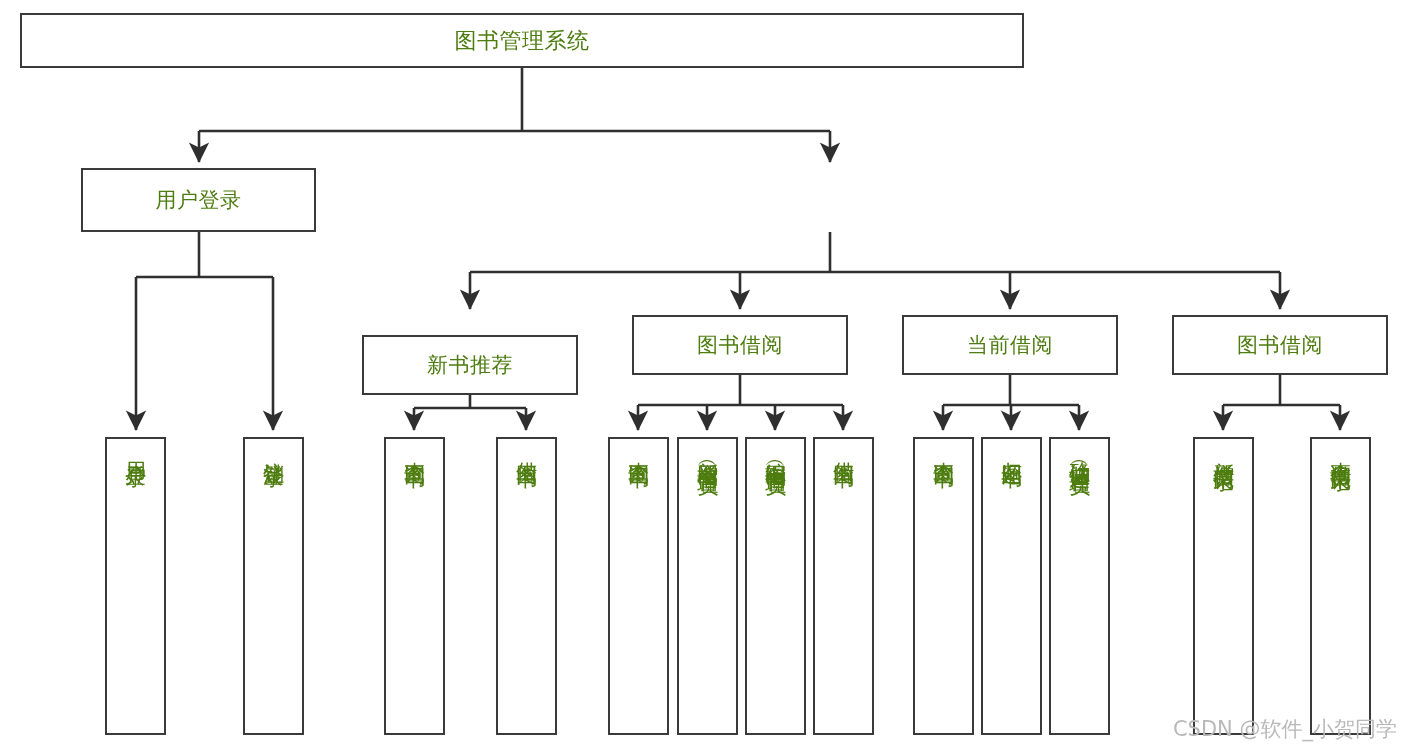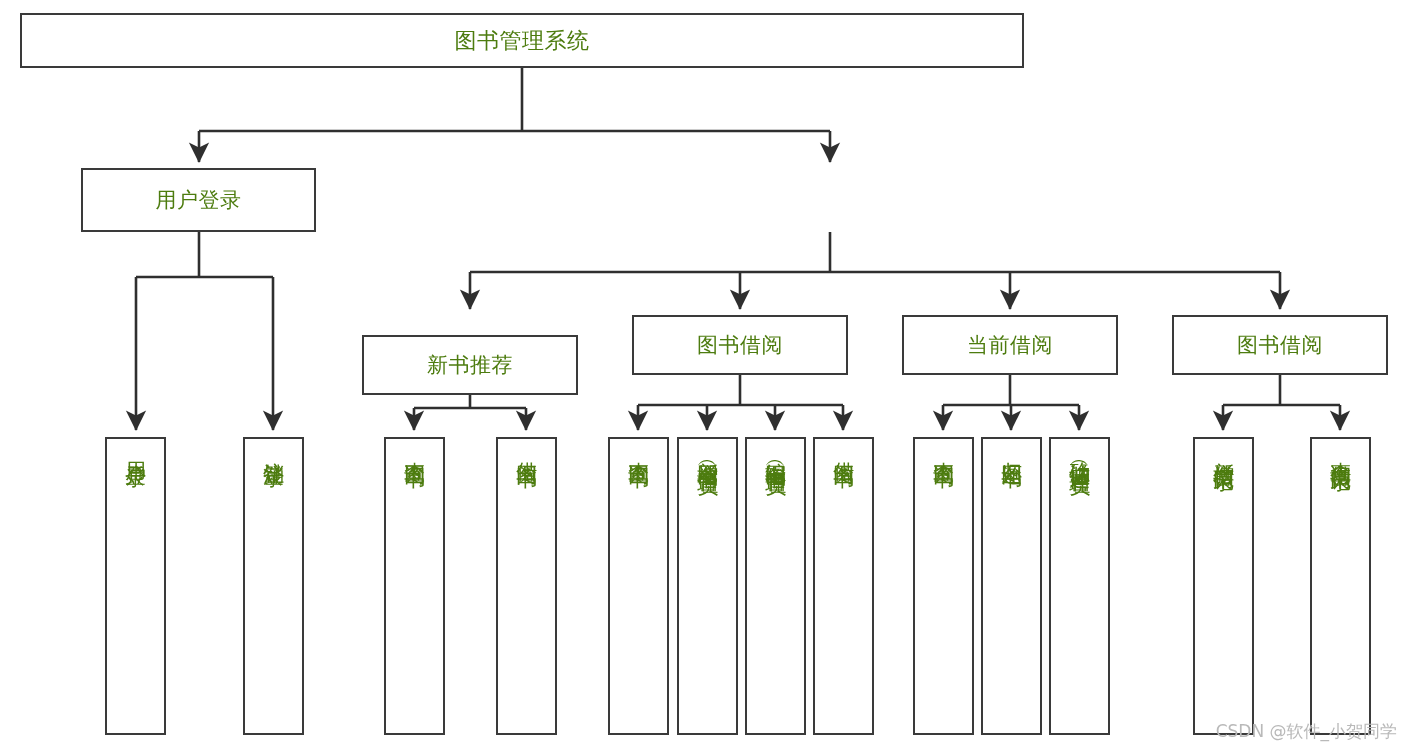--- a/index.html
+++ b/index.html
@@ -56,21 +56,21 @@
   }
   .node.vertical {
     align-items: flex-start;
     padding-top: 6px;
   }
   .node.top-level .node-label { font-size: 22px; }
   #watermark {
     position: absolute;
     right: 8px;
     bottom: 4px;
-    font-size: 17px;
+    font-size: 21px;
     color: #b9b9b9;
     z-index: 5;
     white-space: nowrap;
     font-family: "DejaVu Sans", "Liberation Sans", sans-serif;
   }
 </style>
 </head>
 <body>
 
 <div id="diagram-root">

